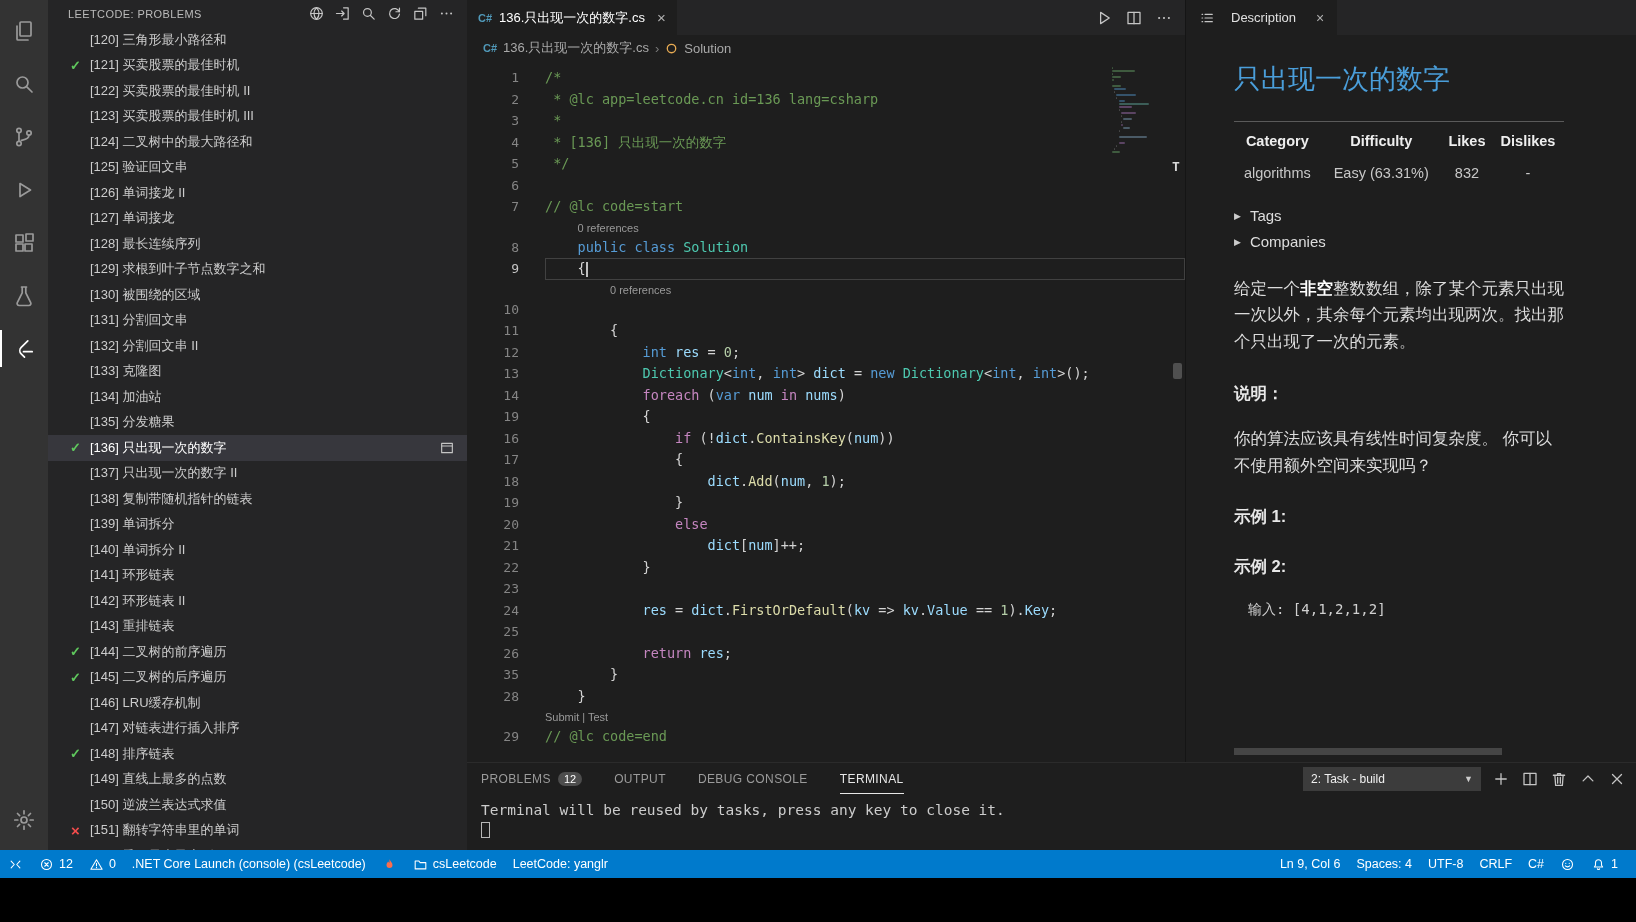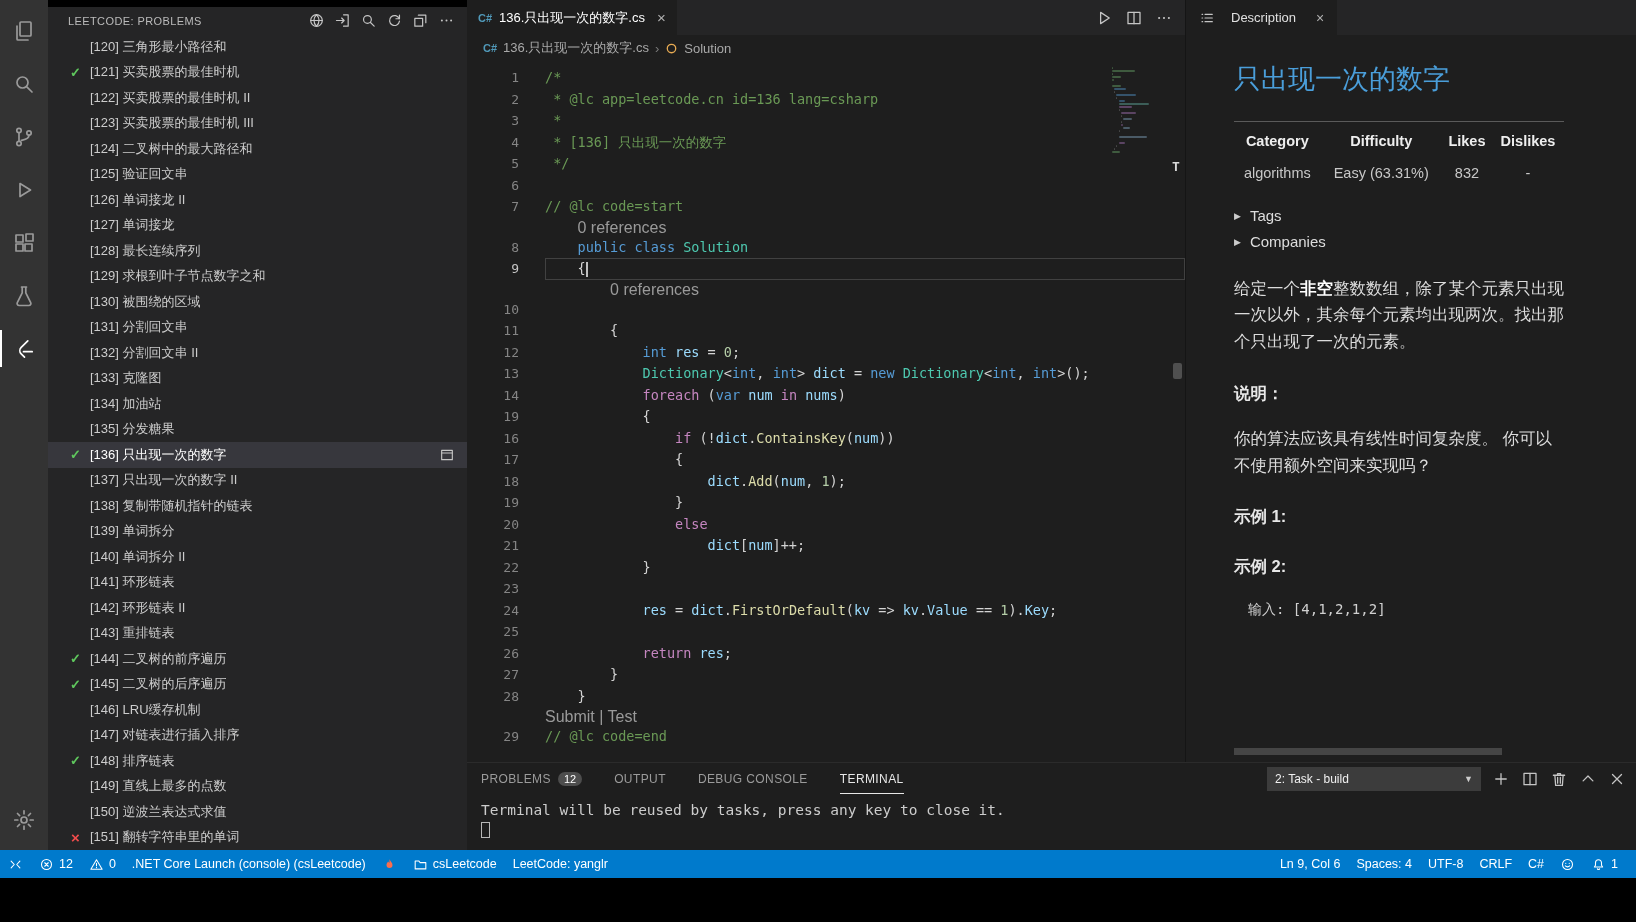--- a/index.html
+++ b/index.html
@@ -9,21 +9,21 @@
 
 .activitybar{position:absolute;left:0;top:0;width:48px;height:850px;background:#333333;display:flex;flex-direction:column;align-items:center;padding-top:4px}
 .ab-top,.ab-bottom{display:flex;flex-direction:column;align-items:center;width:100%}
 .ab-bottom{margin-top:auto;margin-bottom:4px}
 .ab-item{width:48px;height:53px;display:flex;align-items:center;justify-content:center;color:#9a9a9a;position:relative;cursor:pointer}
 .ab-item .icon{width:24px;height:24px}
 .ab-item.active{color:#ffffff}
 .ab-item.active::before{content:"";position:absolute;left:0;top:8px;bottom:8px;width:2px;background:#fff}
 
 
-.sidebar{position:absolute;left:48px;top:7px;width:419px;height:850px;background:#252526;overflow:hidden}
+.sidebar{position:absolute;left:48px;top:0;width:419px;height:850px;background:#252526;overflow:hidden}
 .sb-header{height:27px;display:flex;align-items:center;padding:0 10px 0 20px}
 .sb-title{font-size:11px;color:#bbbbbb;letter-spacing:.4px;flex:1;white-space:nowrap}
 .sb-tools{display:flex;gap:5px}
 .sb-tools .icon{width:21px;height:21px;padding:2px;color:#c5c5c5;cursor:pointer}
 .prob-list{position:absolute;top:27px;left:0;right:0}
 .prob-row{height:25.5px;display:flex;align-items:center;padding-left:20px;font-size:13px;color:#cccccc;gap:7px;cursor:pointer;white-space:nowrap}
 .prob-row.selected{background:#37373d;color:#ffffff}
 .prob-status{width:15px;text-align:center;flex:none;font-size:13px}
 .prob-status.pass{color:#5fc75d;font-weight:bold}
 .prob-status.fail{color:#f14c4c;font-weight:bold;font-size:15px}
@@ -41,21 +41,21 @@
 .breadcrumb{height:26px;display:flex;align-items:center;gap:6px;padding-left:16px;font-size:13px;color:#a9a9a9;background:#1e1e1e}
 .bc-sep{color:#7a7a7a}
 .class-icon{width:13px;height:13px;color:#e8ab53}
 .code{position:absolute;top:61px;left:0;right:0;bottom:0;font-family:"DejaVu Sans Mono",monospace;font-size:13.5px;padding-top:6px;overflow:hidden}
 .code-row{display:flex;height:21.5px;line-height:21.5px}
 .ln{width:52px;flex:none;text-align:right;color:#858585;font-size:13px;margin-right:26px}
 .code-row.current .ln{color:#c6c6c6}
 .ct{white-space:pre;flex:1}
 .code-row.current .ct{box-shadow:inset 0 0 0 1px #414141}
 .lens-row{display:flex;height:19px;line-height:19px}
-.lens{font-family:"Liberation Sans",sans-serif;font-size:16px;color:#9a9a9a;cursor:pointer}
+.lens{font-family:"Liberation Sans",sans-serif;font-size:11px;color:#9a9a9a;cursor:pointer}
 .cursor{display:inline-block;width:2px;height:15px;background:#c0c0c0;vertical-align:middle}
 .tk-c{color:#6A9955}.tk-k{color:#569CD6}.tk-cf{color:#C586C0}.tk-ty{color:#4EC9B0}
 .tk-fn{color:#DCDCAA}.tk-v{color:#9CDCFE}.tk-n{color:#B5CEA8}.tk-p{color:#D4D4D4}
 .minimap{position:absolute;top:6px;right:18px;width:55px}
 .mm-line{height:2px;margin-bottom:1px;background:#4a4a4a;border-radius:1px}
 .mm-c{background:#3f5b3f}.mm-k{background:#35536b}.mm-cf{background:#5b4463}.mm-v{background:#4a5a66}.mm-ty{background:#3c5e58}
 .overview{position:absolute;top:0;right:0;width:16px;bottom:0}
 .overview-mark{position:absolute;top:98px;left:3px;color:#d8d8d8;font-size:13px;font-weight:bold}
 .scroll-thumb{position:absolute;top:302px;right:3px;width:9px;height:16px;background:#4f4f4f;border-radius:2px}
 
@@ -79,21 +79,21 @@
 .rp-pre{margin:18px 0 0 14px;font-family:"DejaVu Sans Mono",monospace;font-size:14px;line-height:1.9;color:#d0d0d0;white-space:pre}
 .rp-hscroll{position:absolute;bottom:7px;left:48px;width:268px;height:7px;background:#454545}
 
 
 .panel{position:absolute;left:467px;top:762px;width:1169px;height:88px;background:#1e1e1e;border-top:1px solid #2b2b2b}
 .panel-tabs{height:31px;display:flex;align-items:center;padding-left:14px;gap:32px}
 .p-tab{font-size:12px;letter-spacing:.4px;color:#9b9b9b;display:flex;align-items:center;gap:7px;height:100%;cursor:pointer}
 .p-tab.active{color:#e7e7e7;box-shadow:inset 0 -1px 0 #e7e7e7}
 .p-badge{background:#4d4d4d;color:#ffffff;font-size:11px;border-radius:10px;padding:1px 6px;letter-spacing:0}
 .panel-right{position:absolute;right:10px;top:4px;display:flex;align-items:center;gap:11px;color:#c5c5c5}
-.task-select{width:214px;height:24px;background:#3c3c3c;color:#f0f0f0;font-size:12px;display:flex;align-items:center;padding:0 8px;gap:6px;cursor:pointer}
+.task-select{width:178px;height:24px;background:#3c3c3c;color:#f0f0f0;font-size:12px;display:flex;align-items:center;padding:0 8px;gap:6px;cursor:pointer}
 .task-select .caret{margin-left:auto;font-size:9px;color:#cccccc}
 .panel-actions{display:flex;align-items:center;gap:11px}
 .panel-actions .icon{width:18px;height:18px;cursor:pointer}
 .term{padding:8px 0 0 14px;font-family:"DejaVu Sans Mono",monospace;font-size:14.5px;color:#cccccc}
 .term-cursor{margin-top:4px;width:9px;height:16px;border:1px solid #b8b8b8}
 
 
 .statusbar{position:absolute;left:0;top:850px;width:1636px;height:28px;background:#007acc;display:flex;align-items:center;color:#ffffff;font-size:12.5px}
 .sb-left{display:flex;align-items:center;height:100%}
 .sb-right{margin-left:auto;display:flex;align-items:center;height:100%;padding-right:10px}
@@ -510,21 +510,21 @@
           </div>
           <div class="code-row" data-name="code-line">
             <span class="ln" data-name="line-number">25</span>
             <span class="ct" data-name="code-text"><span></span></span>
           </div>
           <div class="code-row" data-name="code-line">
             <span class="ln" data-name="line-number">26</span>
             <span class="ct" data-name="code-text"><span>            </span><span class="tk-cf">return</span><span class="tk-p"> </span><span class="tk-v">res</span><span class="tk-p">;</span></span>
           </div>
           <div class="code-row" data-name="code-line">
-            <span class="ln" data-name="line-number">27</span>
+            <span class="ln" data-name="line-number">35</span>
             <span class="ct" data-name="code-text"><span>        </span><span class="tk-p">}</span></span>
           </div>
           <div class="code-row" data-name="code-line">
             <span class="ln" data-name="line-number">28</span>
             <span class="ct" data-name="code-text"><span>    </span><span class="tk-p">}</span></span>
           </div>
           <div class="lens-row" data-name="codelens-row">
             <span class="ln" data-name="gutter"></span>
             <span class="ct" data-name="codelens"><span></span><span class="lens" data-name="codelens-link">Submit | Test</span></span>
           </div>

